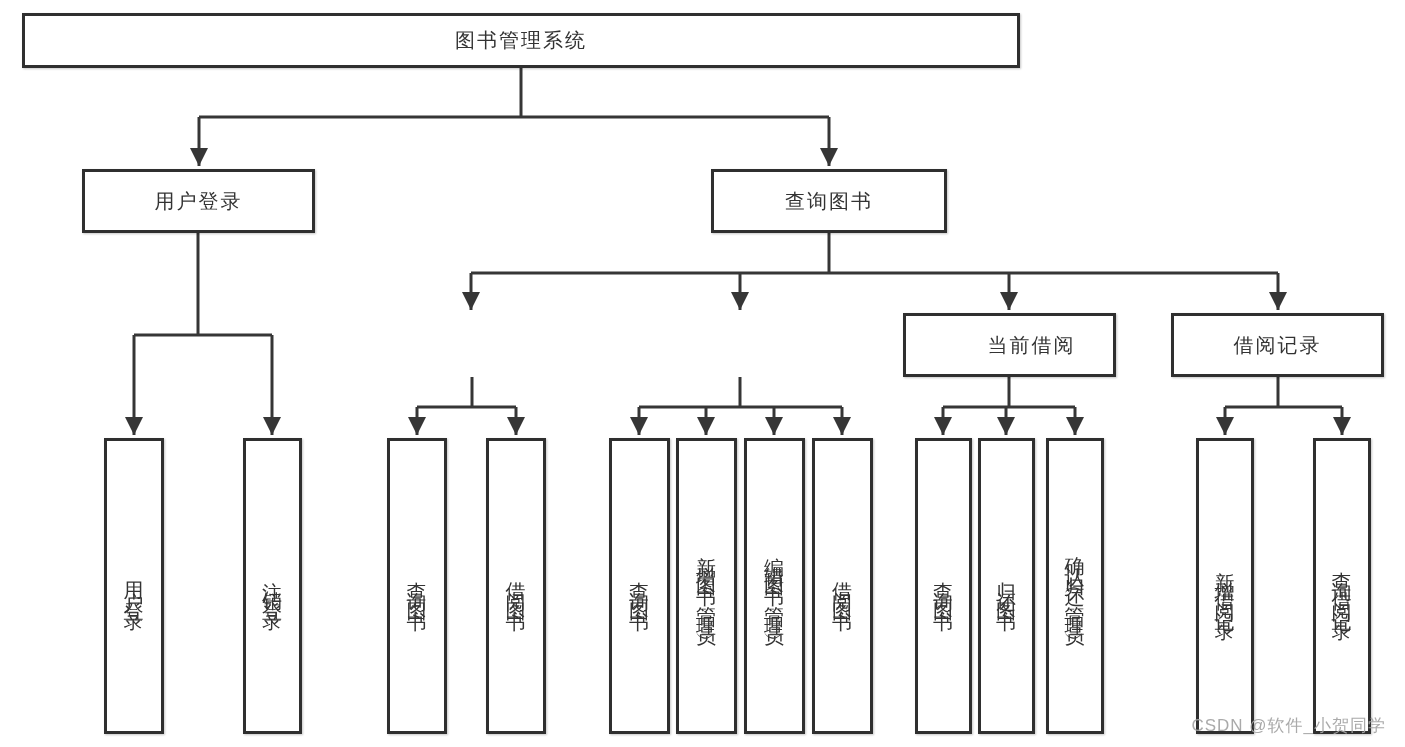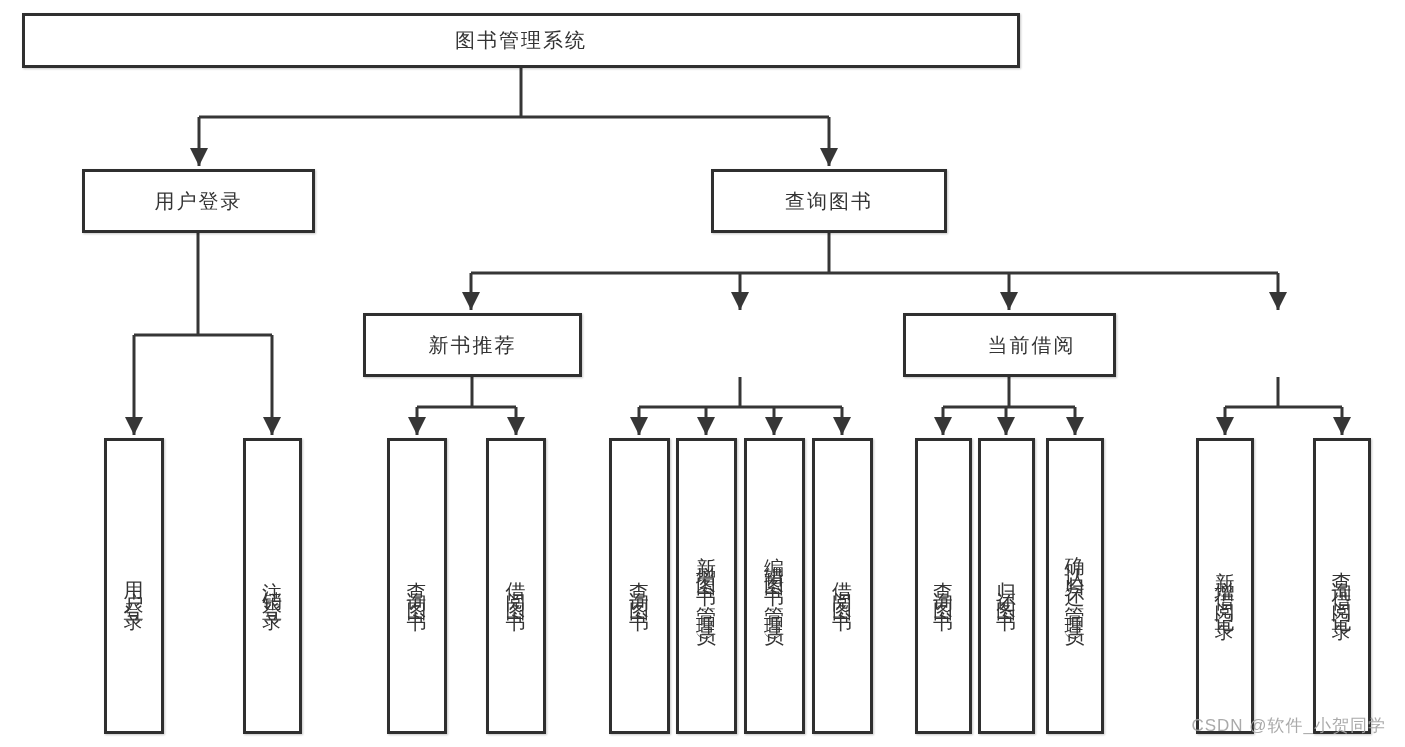--- a/index.html
+++ b/index.html
@@ -137,26 +137,26 @@
     <span>图书管理系统</span>
   </div>
 
   <div class="node n-user">
     <span>用户登录</span>
   </div>
   <div class="node n-mgmt">
     <span>查询图书</span>
   </div>
 
-  <div class="node n-newbook">
-    <span>新书推荐</span>
-  </div>
   <div class="node n-current">
     <span>当前借阅</span>
   </div>
+  <div class="node n-records">
+    <span>借阅记录</span>
+  </div>
 
   <div class="node leaf l-login">
     <span class="vtext">用户登录</span>
   </div>
   <div class="node leaf l-logout">
     <span class="vtext">注销登录</span>
   </div>
 
   <div class="node leaf l-nbr-q">
     <span class="vtext">查询图书</span>

